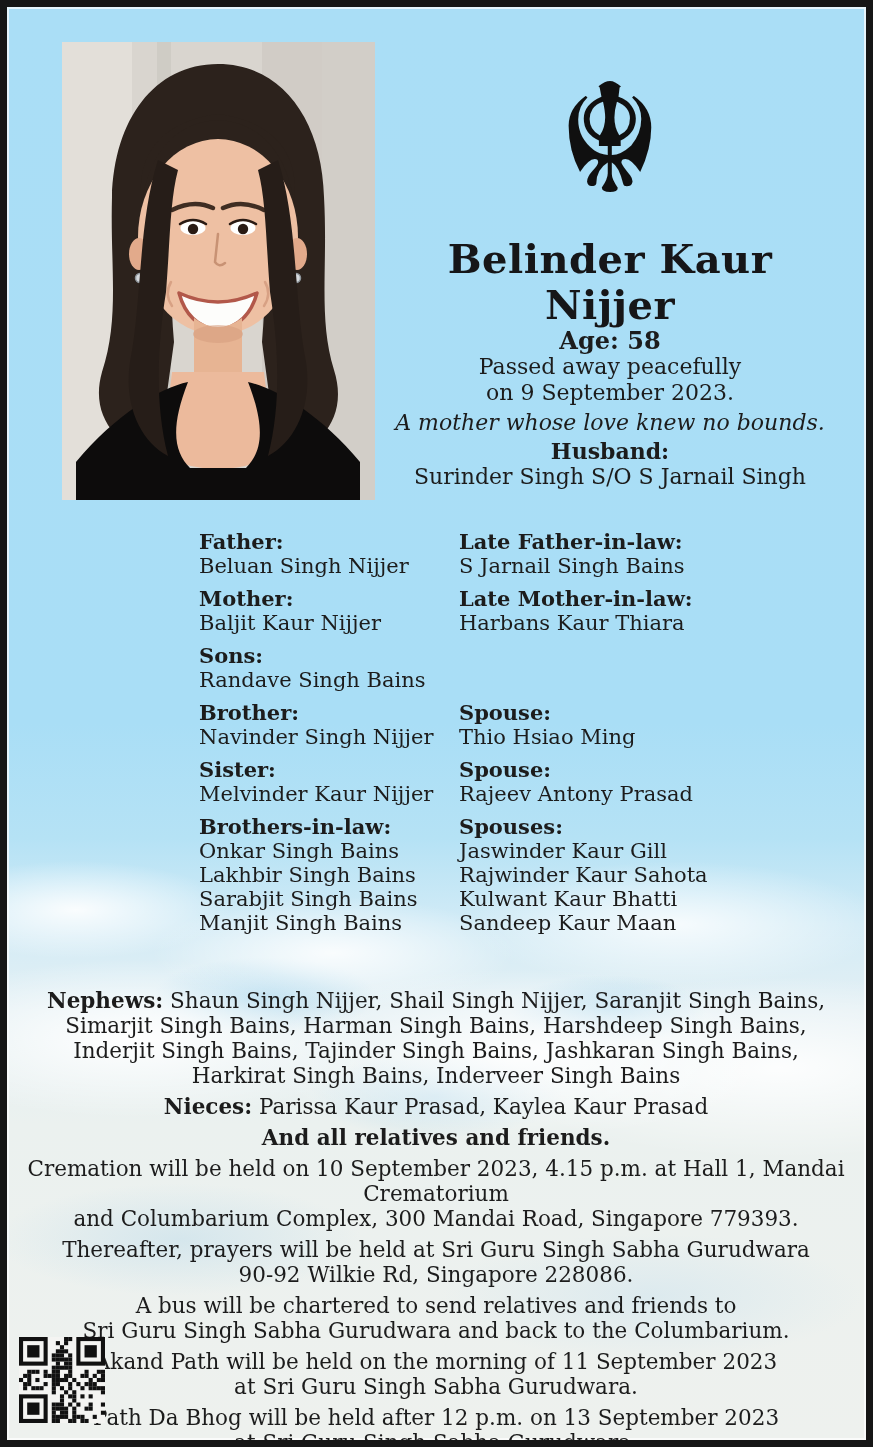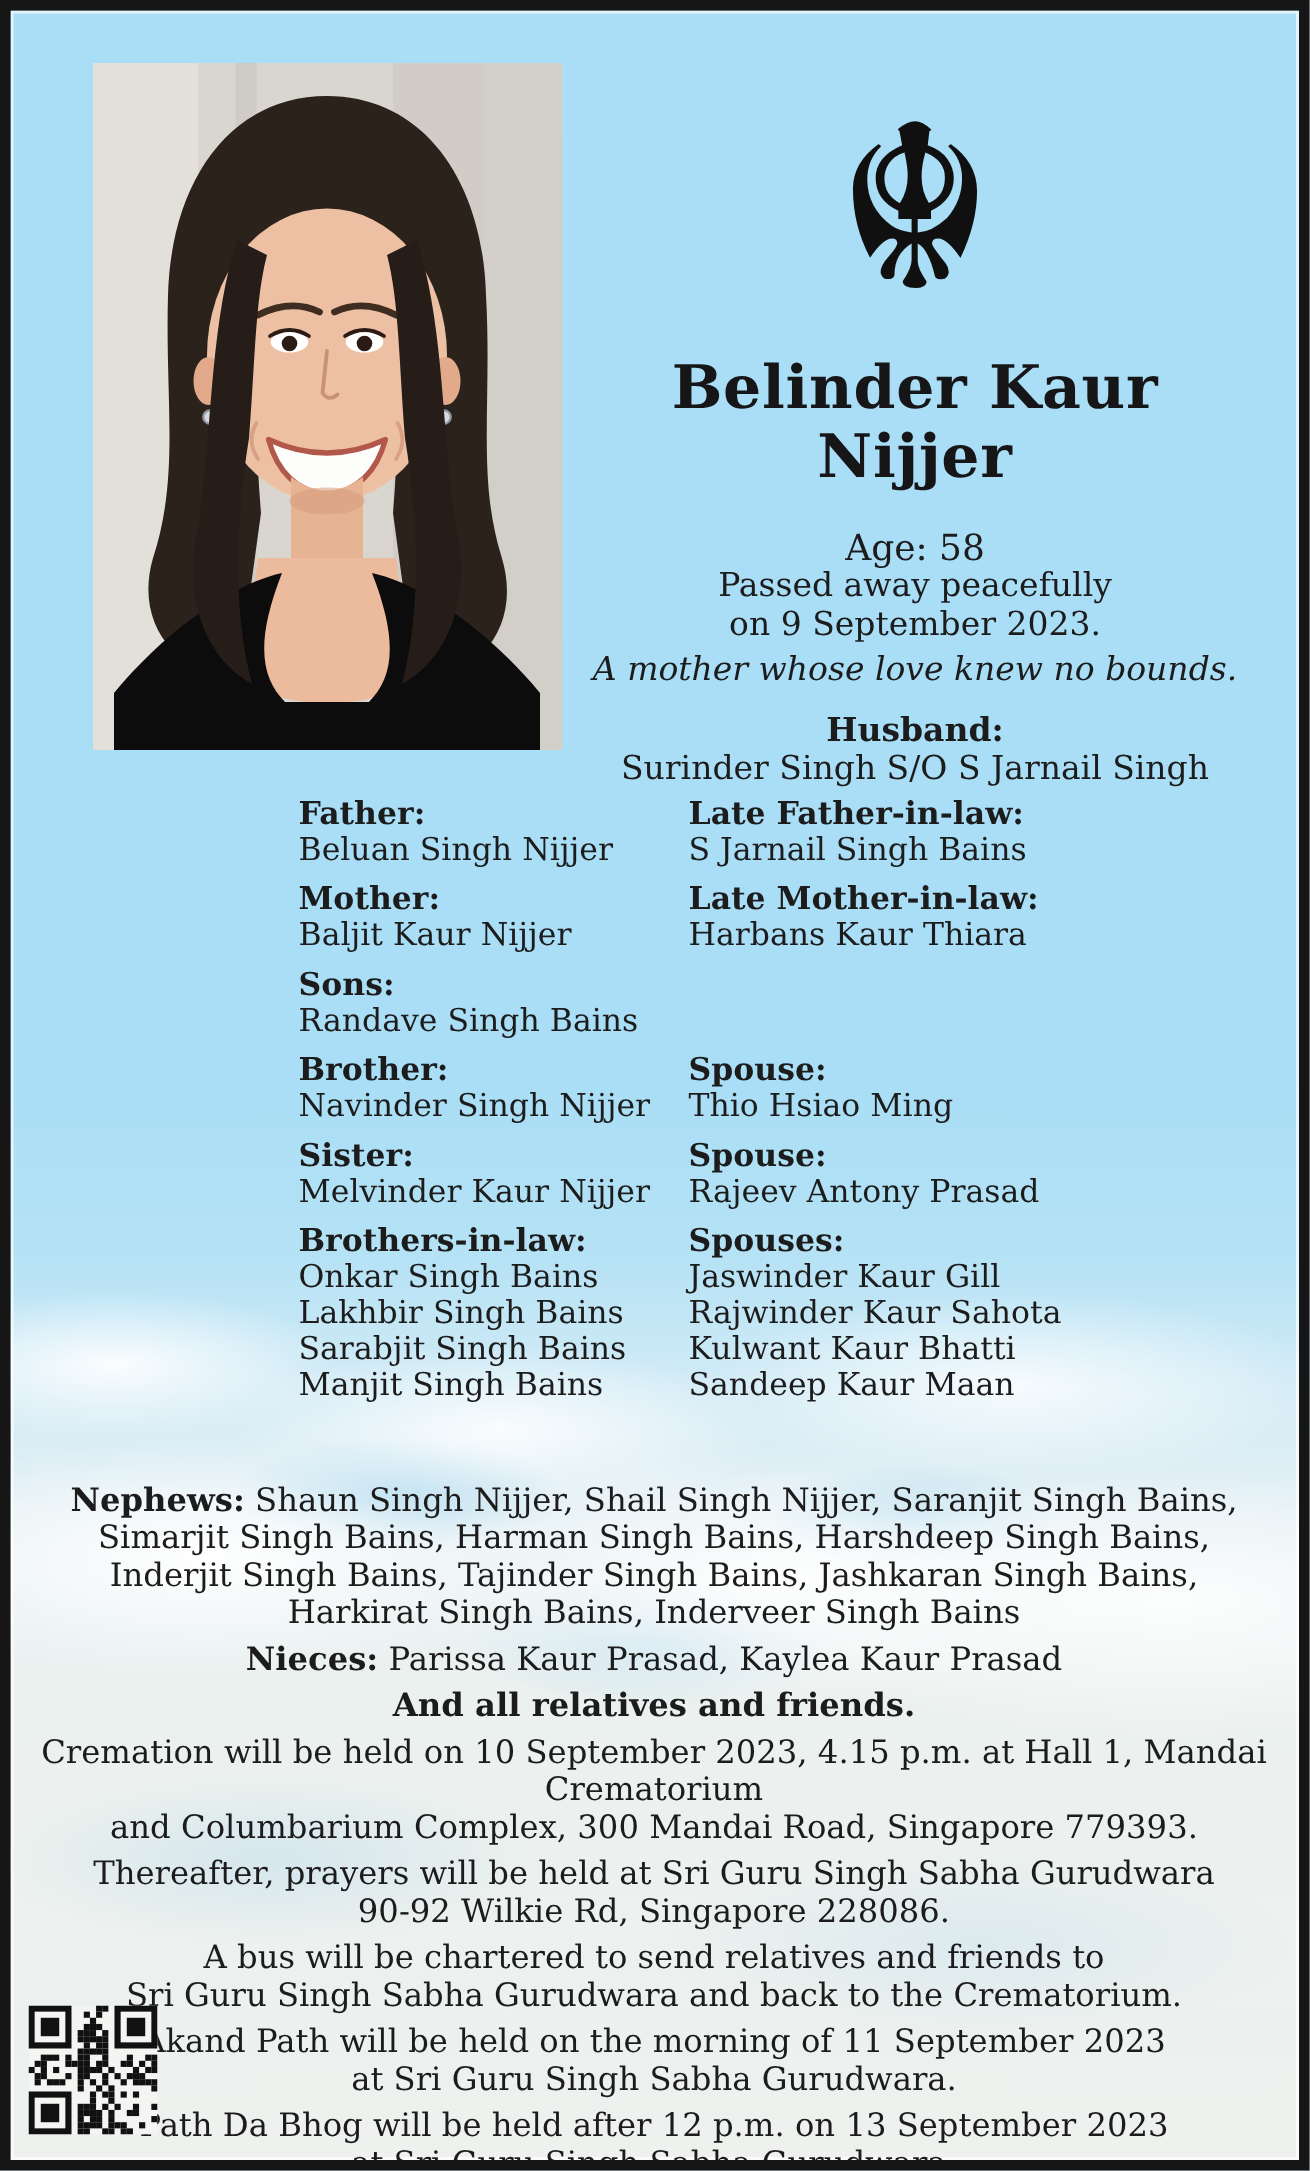--- a/index.html
+++ b/index.html
@@ -29,24 +29,24 @@
       radial-gradient(140px 50px at 70% 70%, rgba(125,195,230,.45), transparent 70%),
       radial-gradient(180px 60px at 50% 76%, rgba(150,205,235,.4), transparent 70%),
       radial-gradient(260px 80px at 20% 86%, rgba(190,220,235,.5), transparent 70%),
       radial-gradient(300px 90px at 75% 90%, rgba(200,225,238,.45), transparent 70%);
   }
   .photo{position:absolute;left:55px;top:35px;width:313px;height:458px;z-index:1;}
   .photo svg{display:block;width:100%;height:100%;}
   .header-right{position:absolute;left:372px;top:50px;width:462px;z-index:2;text-align:center;}
   .khanda{font-family:"DejaVu Sans",sans-serif;font-size:152px;line-height:165px;color:#101010;}
   .name{font-size:40px;font-weight:bold;line-height:46px;margin-top:14px;letter-spacing:.5px;color:#161618;}
-  .age{font-size:24px;font-weight:normal;margin-top:24px;line-height:26px;}
+  .age{font-size:24px;font-weight:bold;margin-top:0;line-height:26px;}
   .passed{font-size:22px;margin-top:0;line-height:26px;}
   .tribute{font-size:22px;margin-top:4px;line-height:25px;font-style:italic;}
-  .husband-label{font-size:22px;font-weight:bold;margin-top:16px;line-height:25px;}
+  .husband-label{font-size:22px;font-weight:bold;margin-top:4px;line-height:25px;}
   .husband-name{font-size:22px;line-height:25px;}
   .family{
     position:absolute;left:192px;top:523px;width:650px;z-index:2;
     display:grid;grid-template-columns:260px 390px;row-gap:9px;
     font-size:21px;line-height:24px;
   }
   .fam-label{font-weight:bold;}
   .announce{
     position:absolute;left:16px;top:981px;width:826px;z-index:2;
     text-align:center;font-size:21.5px;line-height:25px;
@@ -198,21 +198,21 @@
     <p>
       <span>Cremation will be held on 10 September 2023, 4.15 p.m. at Hall 1, Mandai Crematorium</span><br>
       <span>and Columbarium Complex, 300 Mandai Road, Singapore 779393.</span>
     </p>
     <p>
       <span>Thereafter, prayers will be held at Sri Guru Singh Sabha Gurudwara</span><br>
       <span>90-92 Wilkie Rd, Singapore 228086.</span>
     </p>
     <p>
       <span>A bus will be chartered to send relatives and friends to</span><br>
-      <span>Sri Guru Singh Sabha Gurudwara and back to the Crematorium.</span>
+      <span>Sri Guru Singh Sabha Gurudwara and back to the Columbarium.</span>
     </p>
     <p>
       <span>Akand Path will be held on the morning of 11 September 2023</span><br>
       <span>at Sri Guru Singh Sabha Gurudwara.</span>
     </p>
     <p>
       <span>Path Da Bhog will be held after 12 p.m. on 13 September 2023</span><br>
       <span>at Sri Guru Singh Sabha Gurudwara.</span>
     </p>
   </div>

